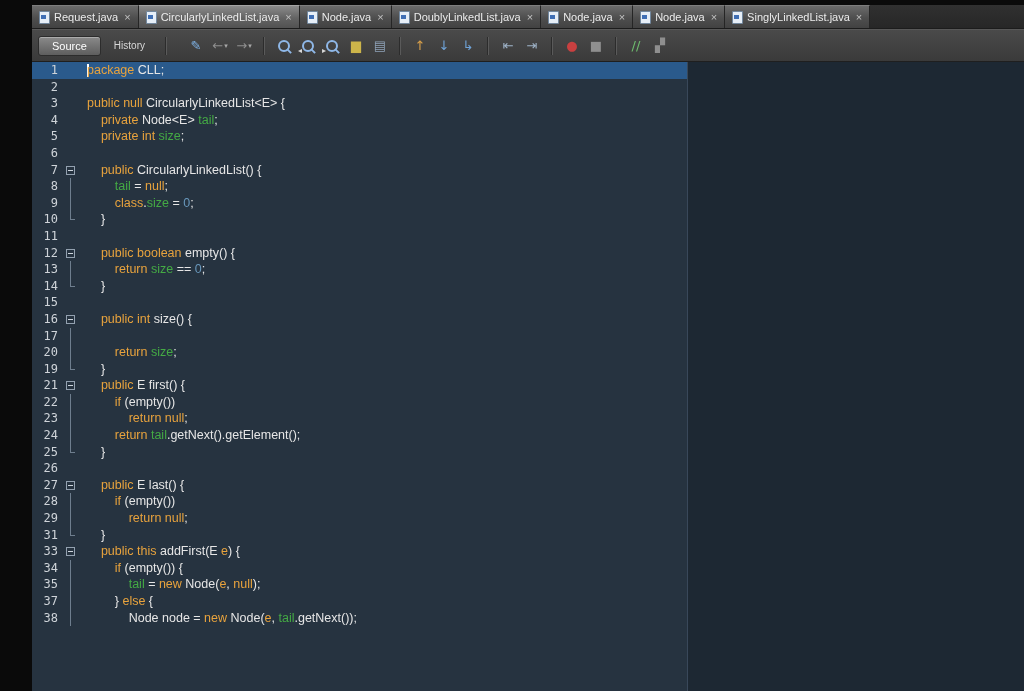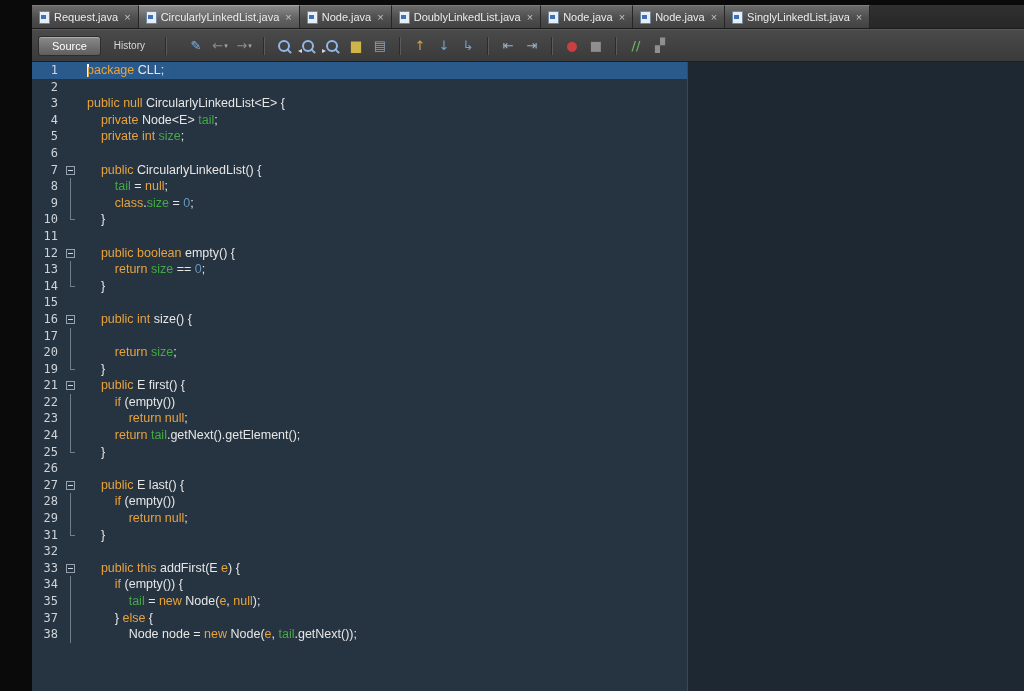--- a/index.html
+++ b/index.html
@@ -217,21 +217,20 @@
         <div class="row"><span class="lnum">21</span><span class="fold start"></span><span class="code"><span class="tok-pl">    </span><span class="tok-kw">public</span><span class="tok-pl"> E first() {</span></span></div>
         <div class="row"><span class="lnum">22</span><span class="fold mid"></span><span class="code"><span class="tok-pl">        </span><span class="tok-kw">if</span><span class="tok-pl"> (empty())</span></span></div>
         <div class="row"><span class="lnum">23</span><span class="fold mid"></span><span class="code"><span class="tok-pl">            </span><span class="tok-kw">return null</span><span class="tok-pl">;</span></span></div>
         <div class="row"><span class="lnum">24</span><span class="fold mid"></span><span class="code"><span class="tok-pl">        </span><span class="tok-kw">return</span><span class="tok-pl"> </span><span class="tok-fld">tail</span><span class="tok-pl">.getNext().getElement();</span></span></div>
         <div class="row"><span class="lnum">25</span><span class="fold end"></span><span class="code"><span class="tok-pl">    }</span></span></div>
         <div class="row"><span class="lnum">26</span><span class="fold "></span><span class="code"></span></div>
         <div class="row"><span class="lnum">27</span><span class="fold start"></span><span class="code"><span class="tok-pl">    </span><span class="tok-kw">public</span><span class="tok-pl"> E last() {</span></span></div>
         <div class="row"><span class="lnum">28</span><span class="fold mid"></span><span class="code"><span class="tok-pl">        </span><span class="tok-kw">if</span><span class="tok-pl"> (empty())</span></span></div>
         <div class="row"><span class="lnum">29</span><span class="fold mid"></span><span class="code"><span class="tok-pl">            </span><span class="tok-kw">return null</span><span class="tok-pl">;</span></span></div>
         <div class="row"><span class="lnum">31</span><span class="fold end"></span><span class="code"><span class="tok-pl">    }</span></span></div>
-        <div class="row"><span class="lnum">32</span><span class="fold "></span><span class="code"></span></div>
         <div class="row"><span class="lnum">33</span><span class="fold start"></span><span class="code"><span class="tok-pl">    </span><span class="tok-kw">public this</span><span class="tok-pl"> addFirst(E </span><span class="tok-prm">e</span><span class="tok-pl">) {</span></span></div>
         <div class="row"><span class="lnum">34</span><span class="fold mid"></span><span class="code"><span class="tok-pl">        </span><span class="tok-kw">if</span><span class="tok-pl"> (empty()) {</span></span></div>
         <div class="row"><span class="lnum">35</span><span class="fold mid"></span><span class="code"><span class="tok-pl">            </span><span class="tok-fld">tail</span><span class="tok-pl"> = </span><span class="tok-kw">new</span><span class="tok-pl"> Node(</span><span class="tok-prm">e</span><span class="tok-pl">, </span><span class="tok-kw">null</span><span class="tok-pl">);</span></span></div>
         <div class="row"><span class="lnum">37</span><span class="fold mid"></span><span class="code"><span class="tok-pl">        } </span><span class="tok-kw">else</span><span class="tok-pl"> {</span></span></div>
         <div class="row"><span class="lnum">38</span><span class="fold mid"></span><span class="code"><span class="tok-pl">            Node node = </span><span class="tok-kw">new</span><span class="tok-pl"> Node(</span><span class="tok-prm">e</span><span class="tok-pl">, </span><span class="tok-fld">tail</span><span class="tok-pl">.getNext());</span></span></div>
       </div>
   </div>
 
 </div>
 

